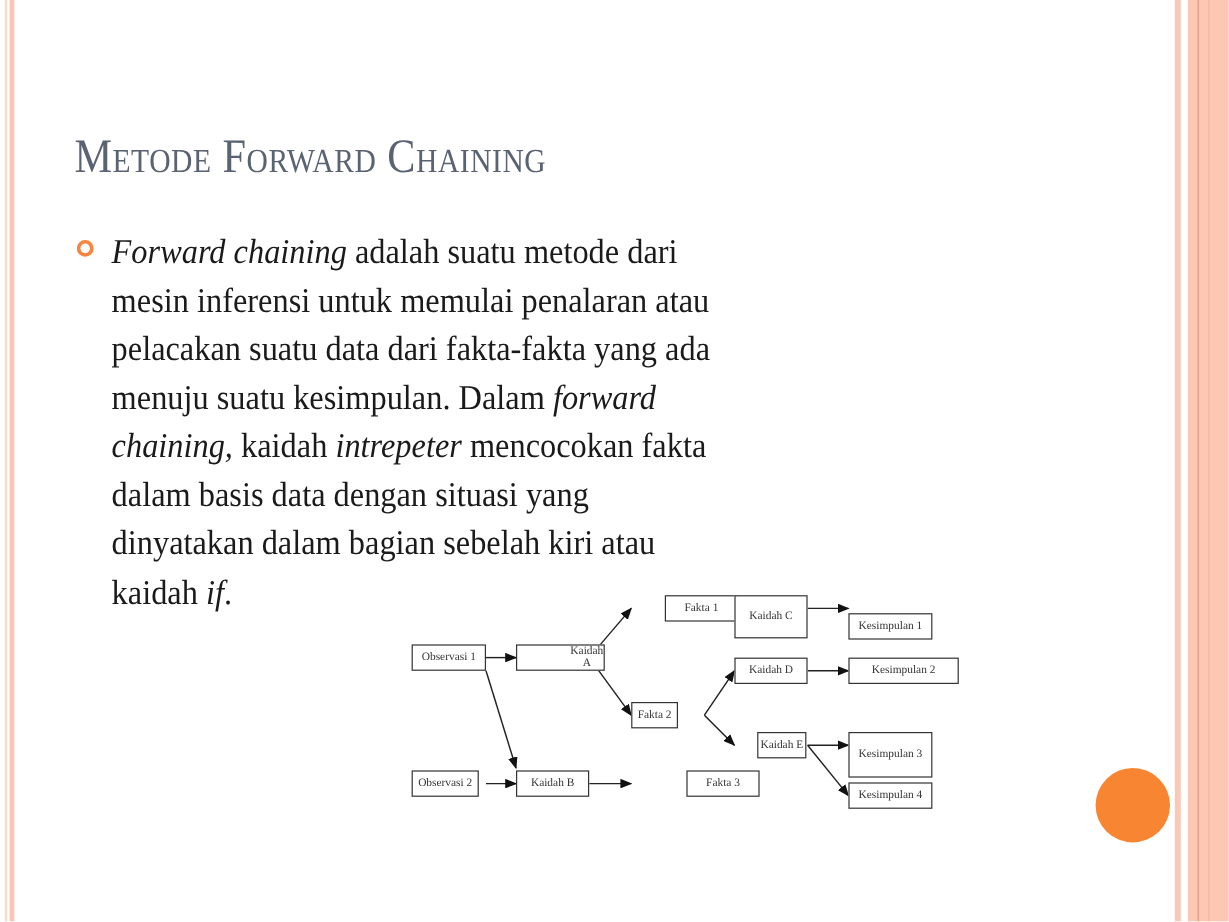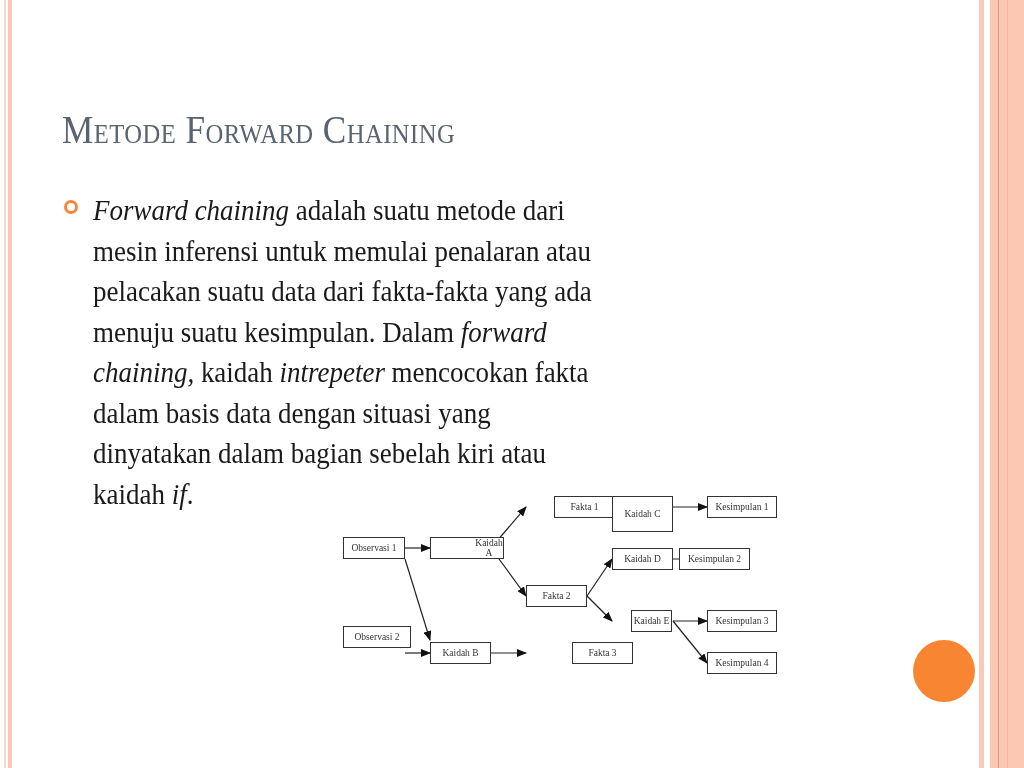--- a/index.html
+++ b/index.html
@@ -88,28 +88,28 @@
     <line x1="587" y1="507" x2="612" y2="507" stroke="#222" stroke-width="1.2" marker-end="url(#arr)"></line>
     <line x1="587" y1="596" x2="612" y2="559" stroke="#222" stroke-width="1.2" marker-end="url(#arr)"></line>
     <line x1="587" y1="596" x2="612" y2="621" stroke="#222" stroke-width="1.2" marker-end="url(#arr)"></line>
     <line x1="673" y1="507" x2="707" y2="507" stroke="#222" stroke-width="1.2" marker-end="url(#arr)"></line>
     <line x1="673" y1="559" x2="707" y2="559" stroke="#222" stroke-width="1.2" marker-end="url(#arr)"></line>
     <line x1="673" y1="621" x2="707" y2="621" stroke="#222" stroke-width="1.2" marker-end="url(#arr)"></line>
     <line x1="673" y1="621" x2="707" y2="663" stroke="#222" stroke-width="1.2" marker-end="url(#arr)"></line>
   </svg>
 <div id="diagram-nodes">
     <div class="node" style="left: 343px; top: 537px; width: 62px; height: 22px;">Observasi 1</div>
-    <div class="node" style="left: 343px; top: 626px; width: 68px; height: 22px;">Observasi 2</div>
+    <div class="node" style="left: 343px; top: 642px; width: 56px; height: 22px;">Observasi 2</div>
     <div class="node" style="left: 430px; top: 537px; width: 74px; height: 22px; padding-left: 44px;">Kaidah A</div>
     <div class="node" style="left: 430px; top: 642px; width: 61px; height: 22px;">Kaidah B</div>
     <div class="node" style="left: 526px; top: 496px; width: 61px; height: 22px; margin-left: 28px;">Fakta 1</div>
-    <div class="node" style="left: 526px; top: 585px; width: 61px; height: 22px;">Fakta 2</div>
+    <div class="node" style="left: 526px; top: 585px; width: 39px; height: 22px;">Fakta 2</div>
     <div class="node" style="left: 526px; top: 642px; width: 61px; height: 22px; margin-left: 46px;">Fakta 3</div>
     <div class="node" style="left: 612px; top: 496px; width: 61px; height: 36px;">Kaidah C</div>
     <div class="node" style="left: 612px; top: 548px; width: 61px; height: 22px;">Kaidah D</div>
     <div class="node" style="left: 612px; top: 610px; width: 41px; height: 22px; margin-left: 19px;">Kaidah E</div>
-    <div class="node" style="left: 707px; top: 496px; width: 70px; height: 22px;">Kesimpulan 1</div>
-    <div class="node" style="left: 679px; top: 548px; width: 71px; height: 22px;">Kesimpulan 2</div>
-    <div class="node" style="left: 707px; top: 610px; width: 70px; height: 22px;">Kesimpulan 3</div>
+    <div class="node" style="left: 707px; top: 511px; width: 70px; height: 22px;">Kesimpulan 1</div>
+    <div class="node" style="left: 707px; top: 548px; width: 92px; height: 22px;">Kesimpulan 2</div>
+    <div class="node" style="left: 707px; top: 610px; width: 70px; height: 38px;">Kesimpulan 3</div>
     <div class="node" style="left: 707px; top: 652px; width: 70px; height: 22px;">Kesimpulan 4</div>
   </div>
 
 <div class="accent-circle"></div>
 
 </body></html>

